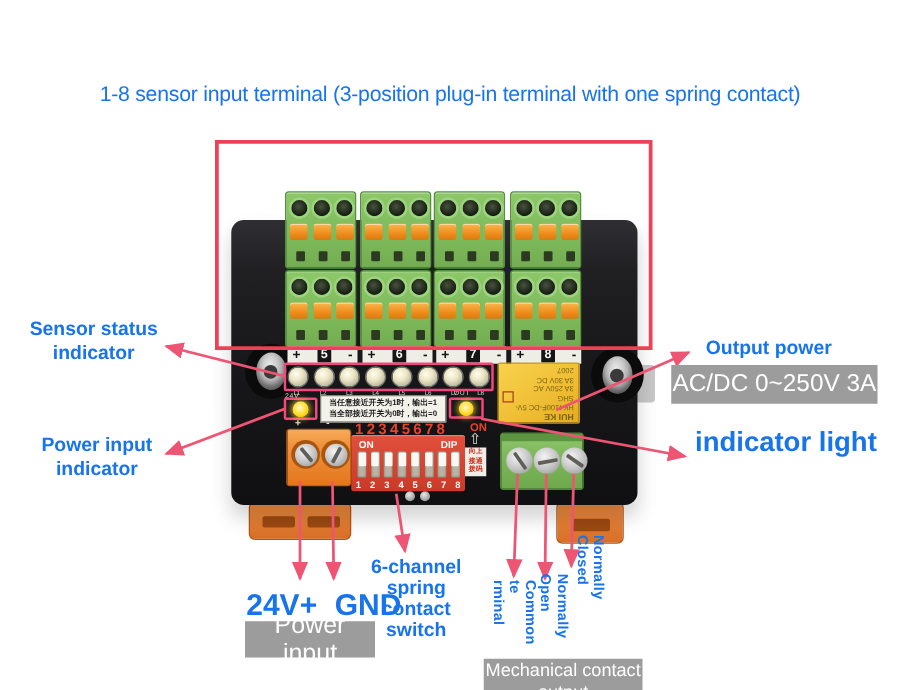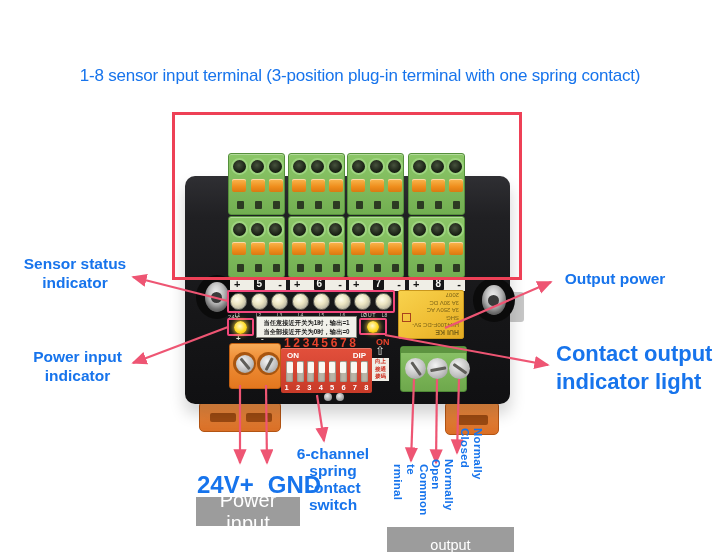--- a/index.html
+++ b/index.html
@@ -297,42 +297,43 @@
 
   <div class="bl c-sm" style="left:10px;top:219px;width:130px;text-align:center;">
     <div>Sensor status</div>
     <div>indicator</div>
   </div>
   <div class="bl c-sm" style="left:15px;top:312px;width:125px;">
     <div>Power input</div>
     <div>indicator</div>
   </div>
   <div class="bl c-sm" style="left:555px;top:234px;width:120px;">Output power</div>
+  <div class="badge" style="left:537px;top:257px;width:165px;height:31px;font-size:19.5px;">AC/DC 0~250V 3A</div>
   <div class="bl" id="contactlbl" style="left:556px;top:305px;width:160px;">
-    <div>Contact output</div>
     <div>indicator light</div>
   </div>
   <div class="bl" id="v24gnd" style="left:197px;top:436px;">
     <span>24V+</span>
     <span>GND</span>
   </div>
   <div class="badge" style="left:196px;top:462px;width:104px;height:29px;font-size:20px;">Power input</div>
   <div class="bl c-sm" style="left:294px;top:410px;width:78px;font-size:15.5px;line-height:17px;">
     <div>6-channel</div>
     <div>spring</div>
     <div>contact</div>
     <div>switch</div>
   </div>
   <div class="vlabel" style="left:391px;top:429px;height:60px;">
     <div>Common te</div>
     <div>rminal</div>
   </div>
   <div class="vlabel" style="left:429px;top:424px;height:72px;">Normally Open</div>
   <div class="vlabel" style="left:458px;top:393px;height:86px;">Normally Closed</div>
   <div class="badge" style="left:387px;top:492px;width:127px;height:37px;font-size:14.5px;line-height:17px;">
+    <div>Mechanical contact</div>
     <div>output</div>
   </div>
 
 <div class="tblock" style="left: 228px; top: 118px;">
       <div class="th" style="left: 2px;"></div>
       <div class="th" style="left: 20px;"></div>
       <div class="th" style="left: 38px;"></div>
       <div class="lv" style="left: 3px;"></div>
       <div class="lv" style="left: 21.5px;"></div>
       <div class="lv" style="left: 40px;"></div>

